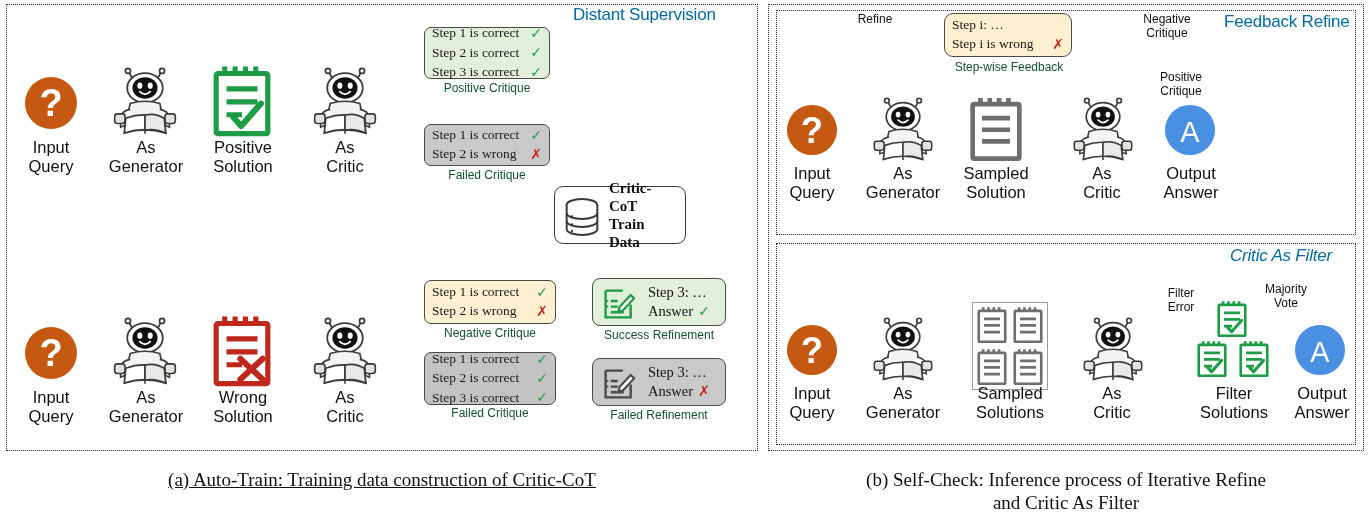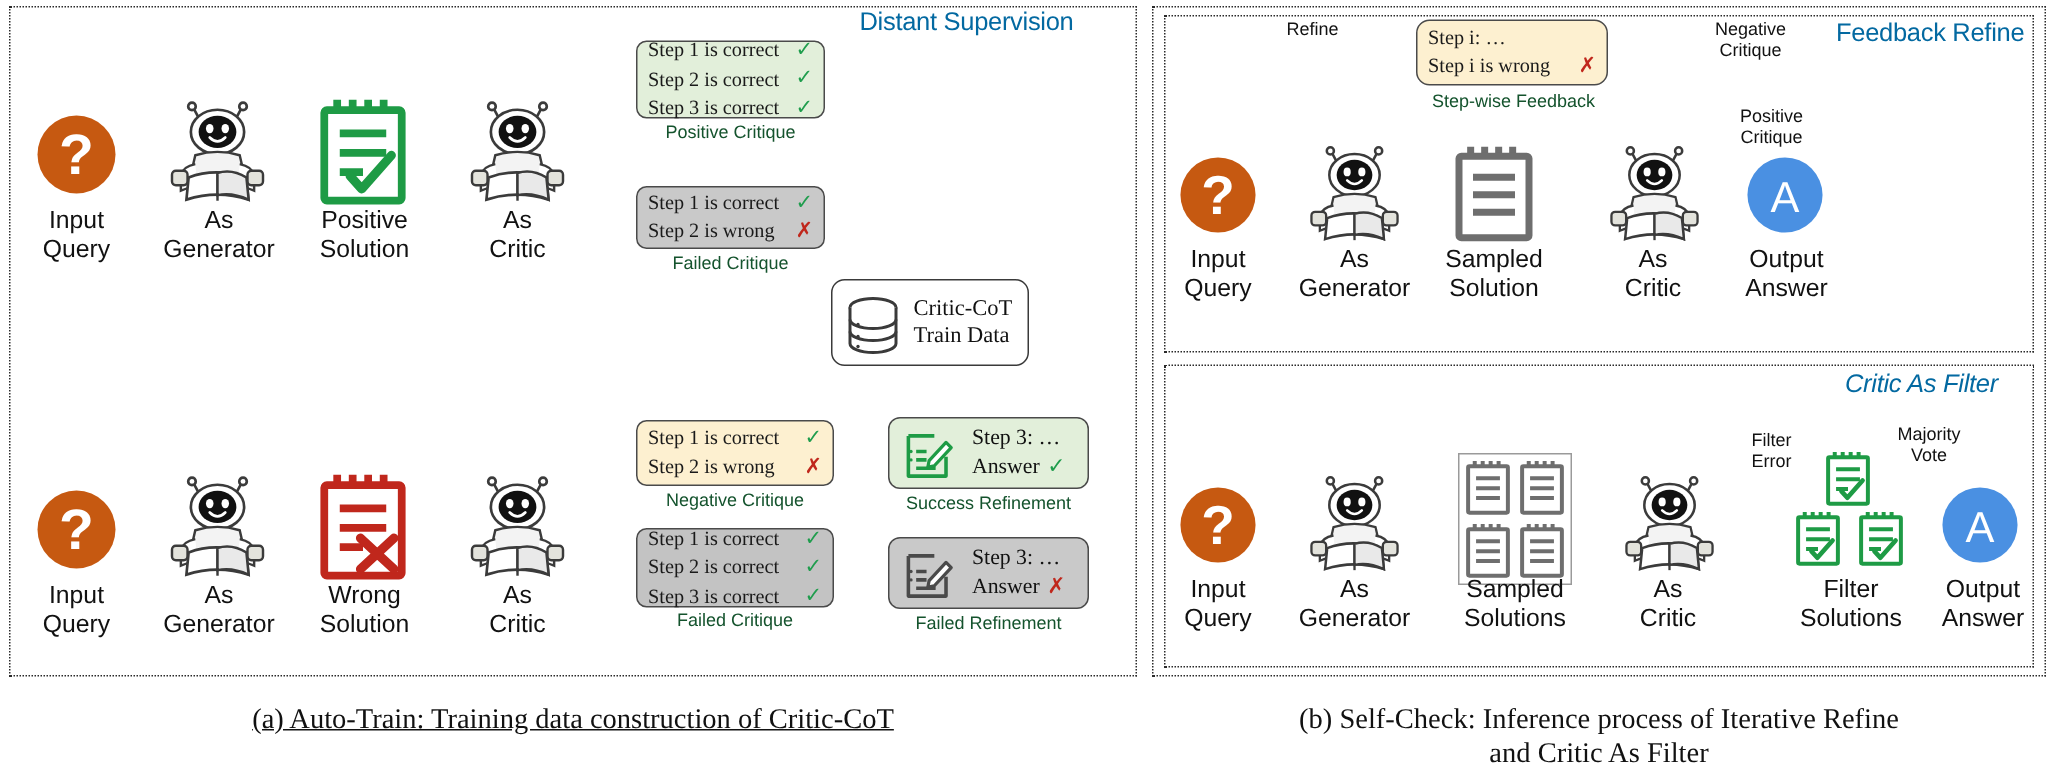--- a/index.html
+++ b/index.html
@@ -239,21 +239,21 @@
       <span class="t">Step 1 is correct</span>
       <span class="mk ok">✓</span>
     </div>
   <div class="cline">
       <span class="t">Step 2 is wrong</span>
       <span class="mk no">✗</span>
     </div>
 </div>
 <div class="boxcaption" style="left:424px;top:168px;width:126px;">Failed Critique</div>
 
-<div class="dbbox" style="left:554px;top:186px;width:132px;height:58px;">
+<div class="dbbox" style="left:554px;top:186px;width:132px;height:58px;font-weight:bold;">
   <div class="abs" style="left:9px;top:10px;width:36px;height:40px;">
     <svg width="36" height="40">
         <use href="#sym-db" width="36" height="40"></use>
       </svg>
   </div>
   <div class="dbtext" style="margin-left:46px;">Critic-CoT
 Train Data</div>
 </div>
 
 <div class="abs" style="left:24px;top:326px;width:54px;height:54px;">

